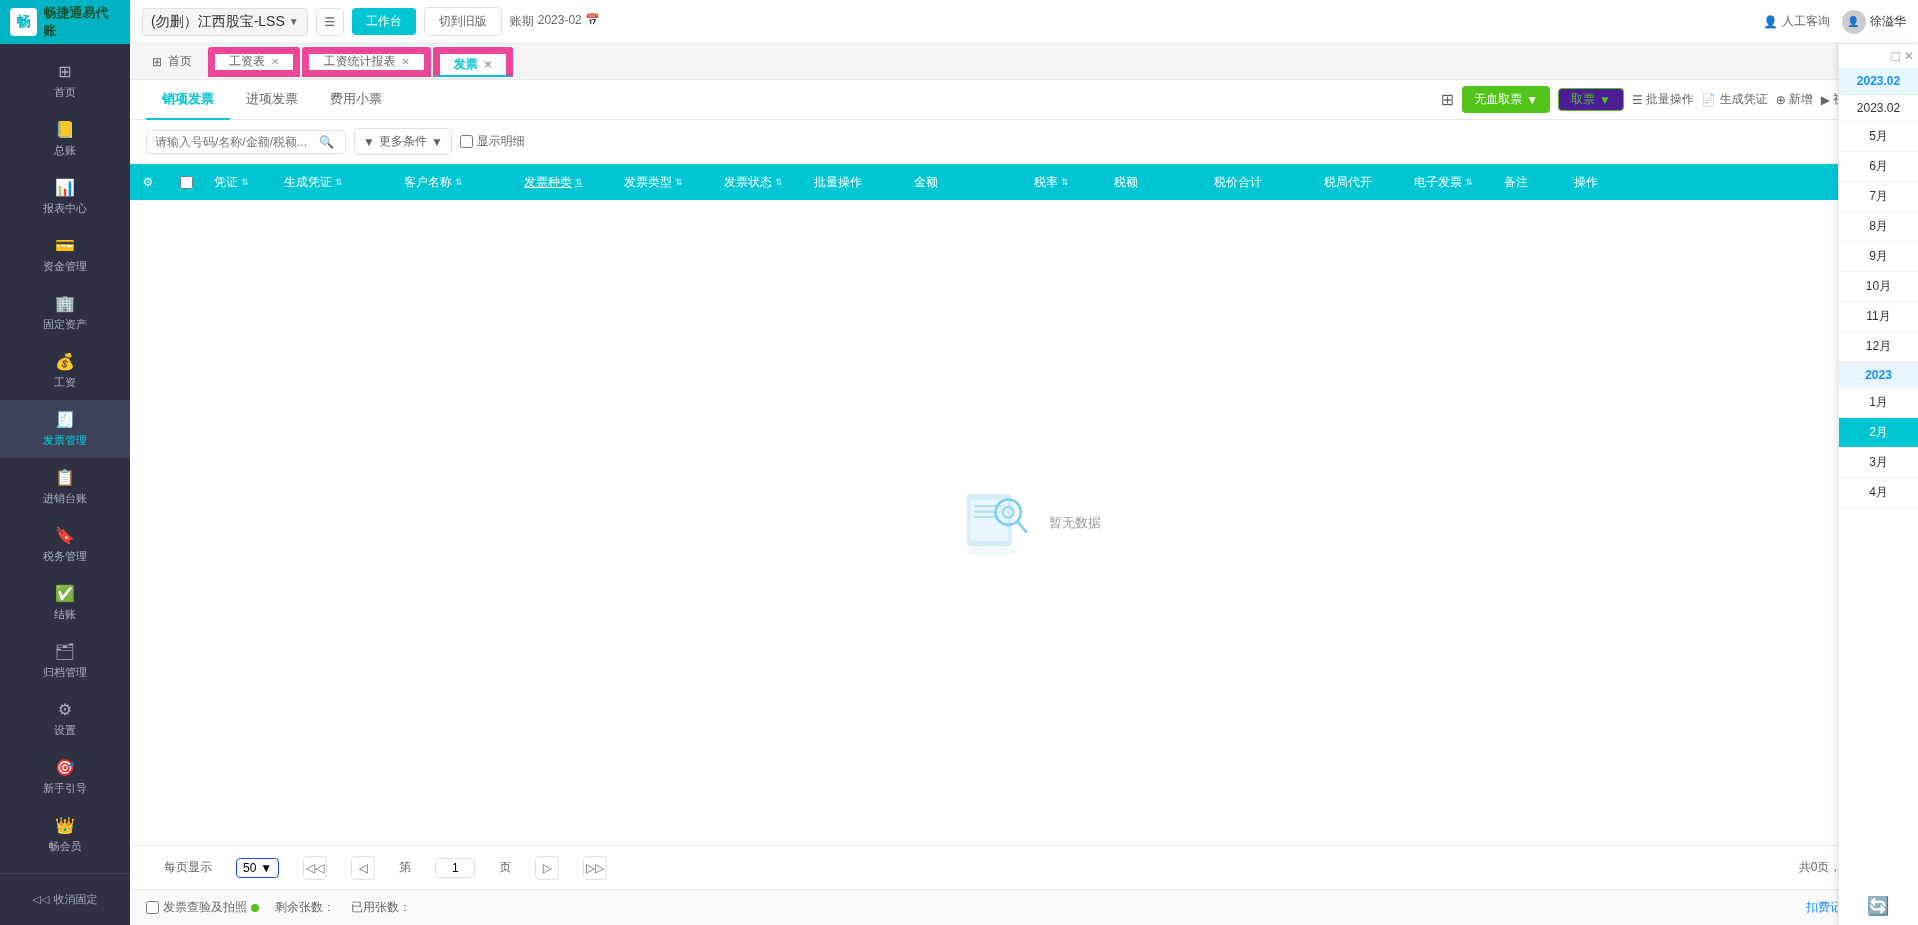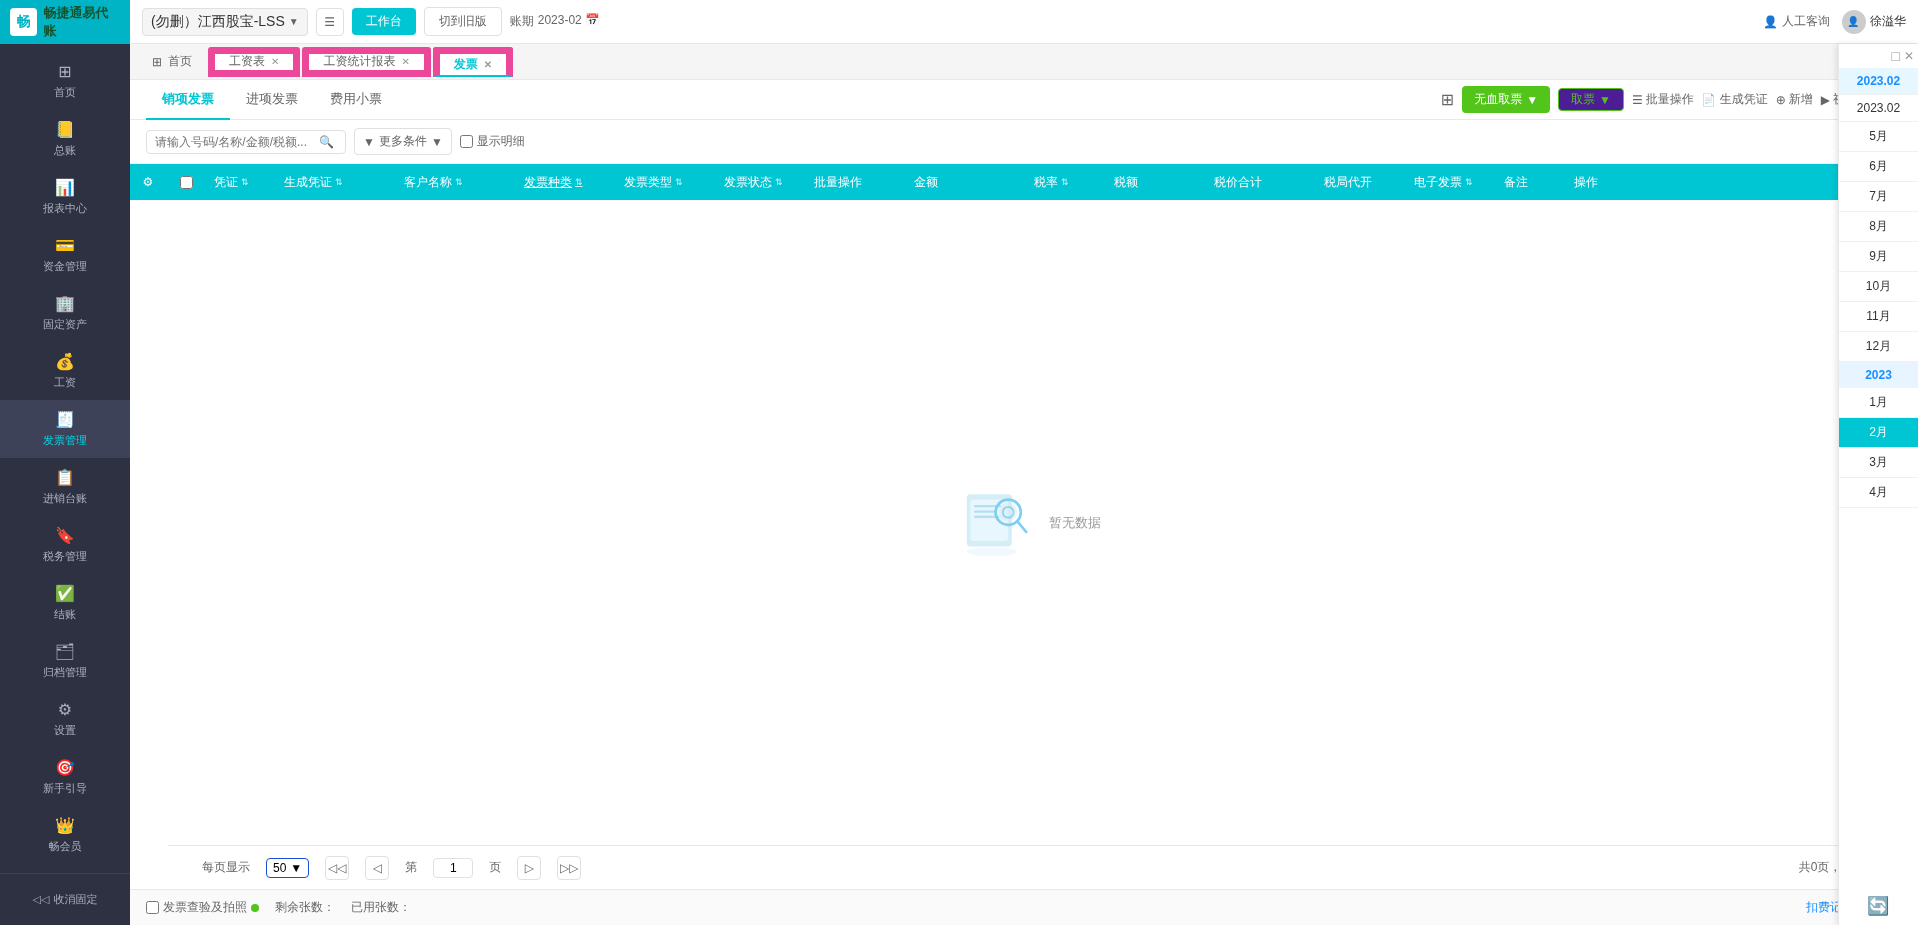--- a/index.html
+++ b/index.html
@@ -83,21 +83,21 @@
     .th-e-invoice { width: 90px; }
     .th-remark { width: 70px; }
     .th-action { width: 60px; }
     .sort-icon { font-size: 9px; opacity: 0.8; }
 
     
     .empty-state { flex: 1; display: flex; flex-direction: row; align-items: center; justify-content: center; gap: 12px; }
     .empty-text { color: #999; font-size: 13px; }
 
     
-    .pagination-bar { height: 44px; border-top: 1px solid #e8e8e8; display: flex; align-items: center; padding: 0 34px; gap: 16px; flex-shrink: 0; background: white; margin-left: 38px; }
+    .pagination-bar { height: 44px; border-top: 1px solid #e8e8e8; display: flex; align-items: center; padding: 0 34px; gap: 24px; flex-shrink: 0; background: white; }
     .pagination-label { color: #666; font-size: 12px; }
     .pagination-select { border: 1px solid #1d4ed8; border-radius: 4px; padding: 2px 6px; font-size: 12px; display: flex; align-items: center; gap: 4px; cursor: pointer; }
     .pagination-btn { width: 24px; height: 24px; border: 1px solid #e0e0e0; border-radius: 4px; display: flex; align-items: center; justify-content: center; cursor: pointer; color: #666; background: white; font-size: 12px; }
     .pagination-input { width: 40px; border: 1px solid #e0e0e0; border-radius: 4px; text-align: center; font-size: 12px; padding: 2px 4px; }
     .pagination-total { margin-left: auto; color: #666; font-size: 12px; }
 
     
     .footer-bar { height: 36px; border-top: 1px solid #e8e8e8; display: flex; align-items: center; padding: 0 16px; gap: 16px; background: #fafafa; flex-shrink: 0; }
     .footer-check { display: flex; align-items: center; gap: 4px; font-size: 12px; color: #666; cursor: pointer; }
     .footer-dot { width: 8px; height: 8px; background: #52c41a; border-radius: 50%; }

